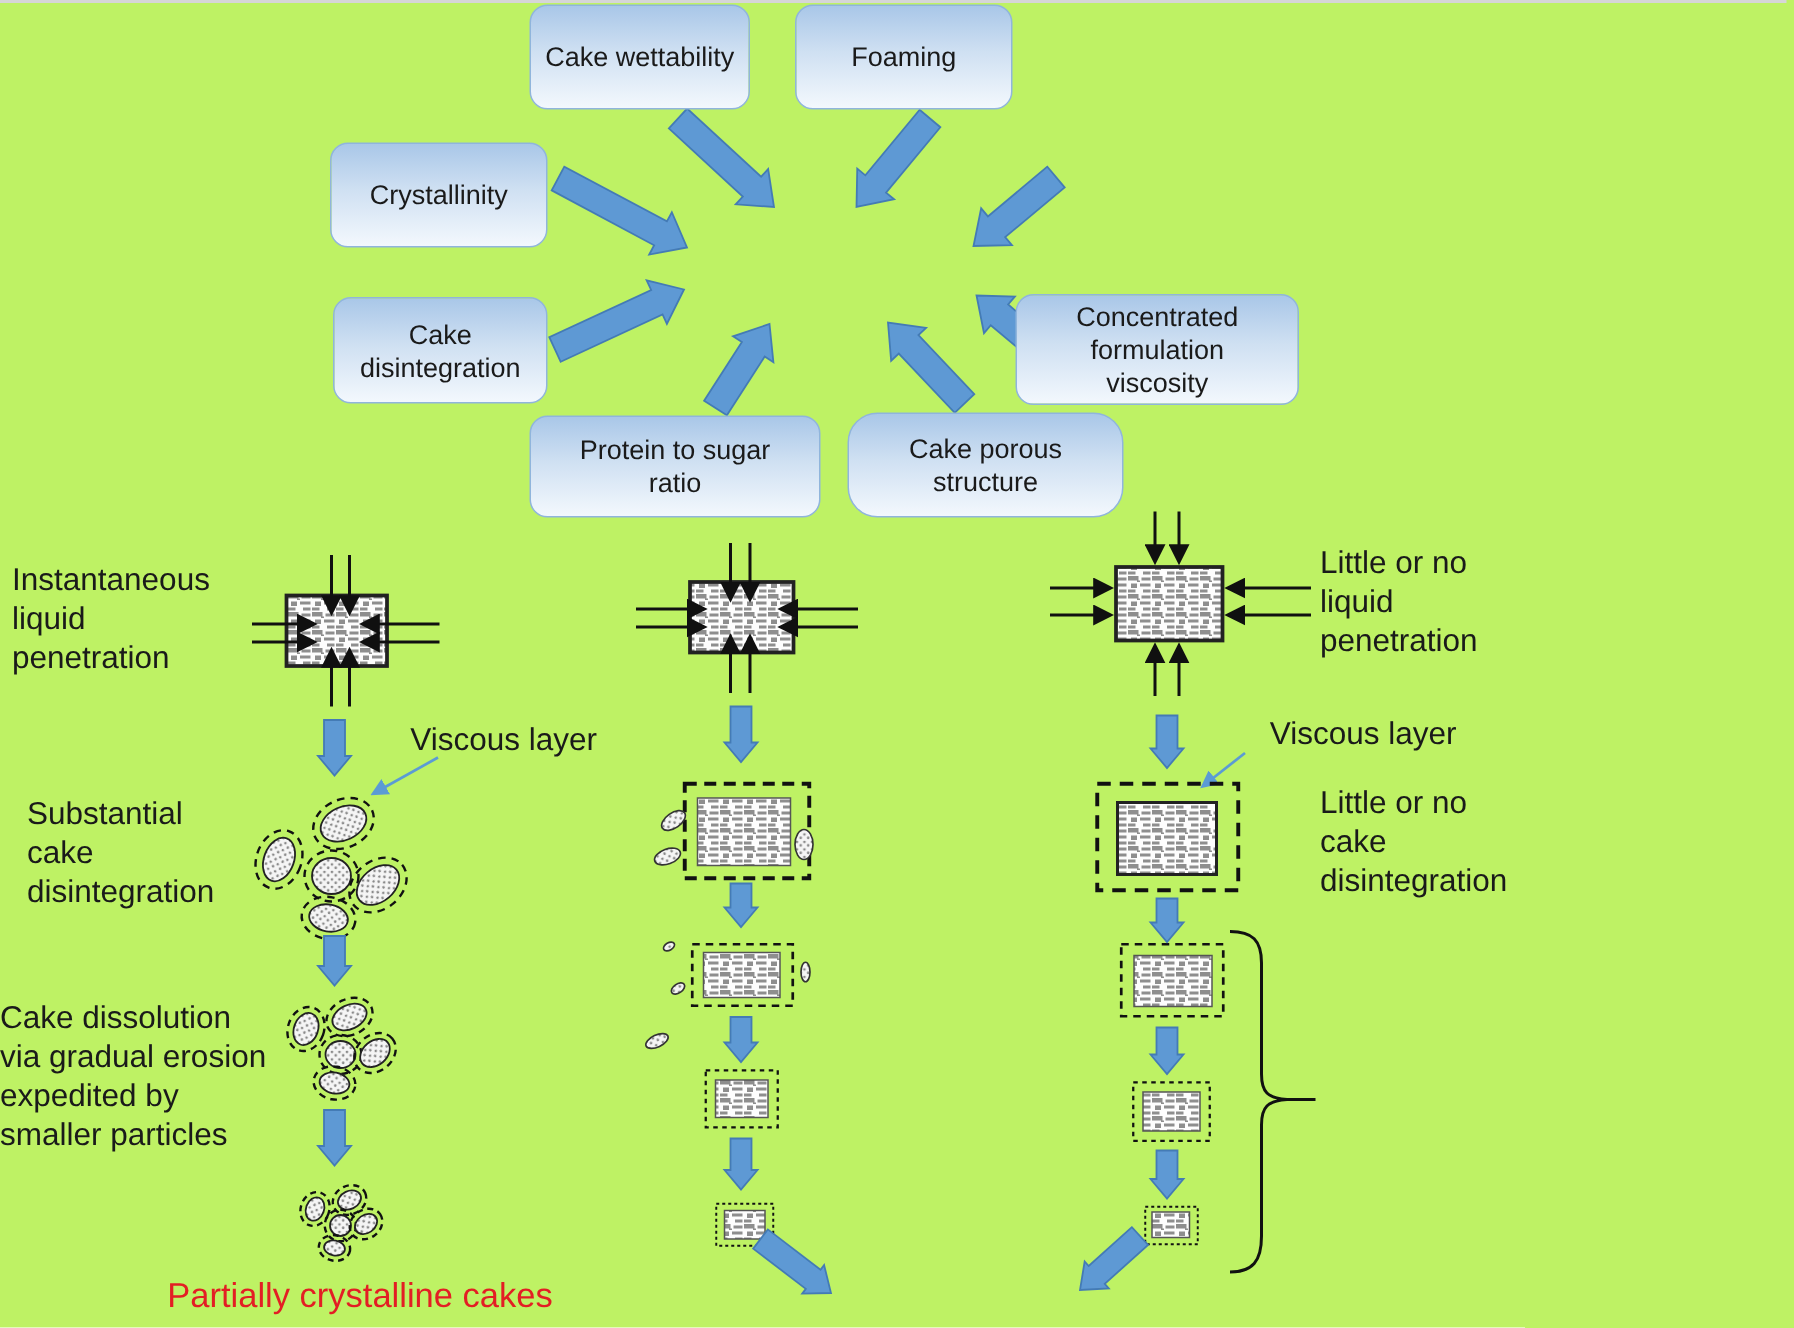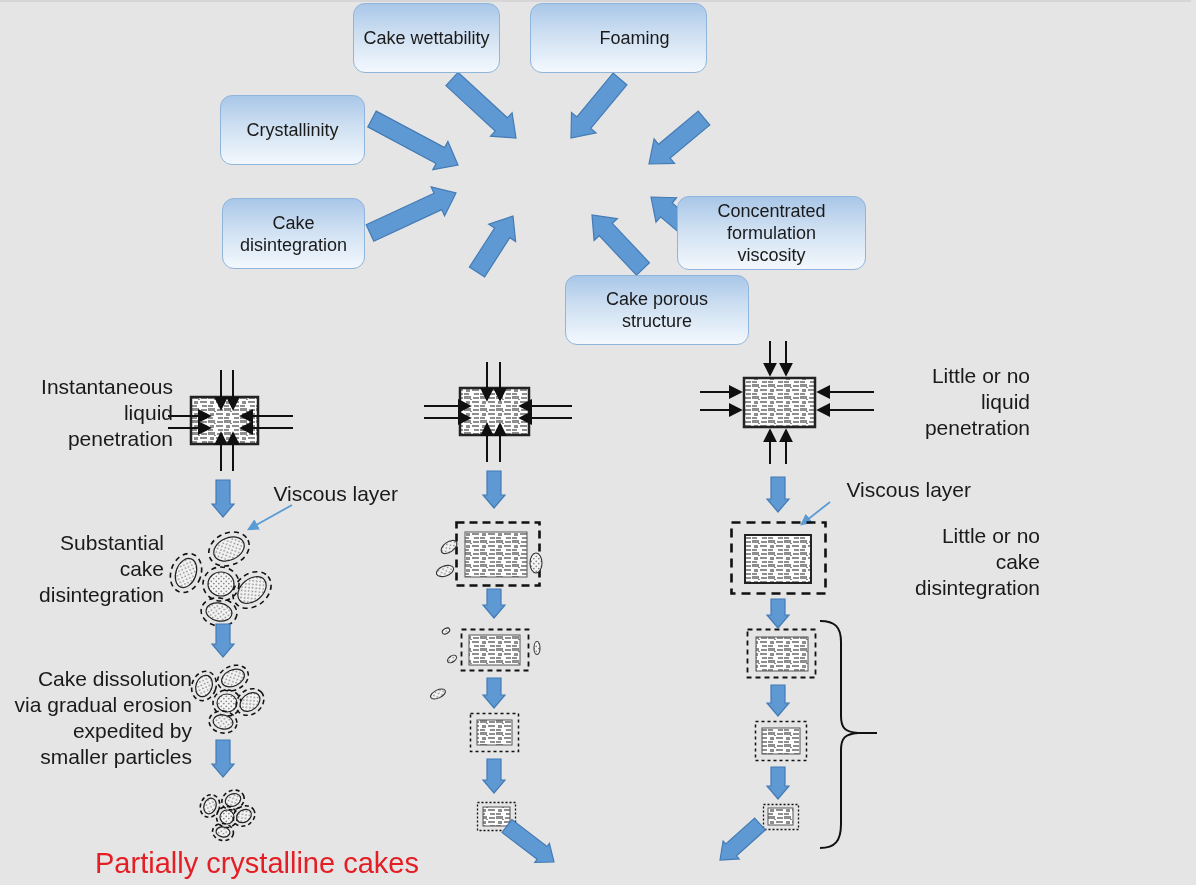--- a/index.html
+++ b/index.html
@@ -2,38 +2,38 @@
 <html style="--box-top: #a9c7e8; --box-bot: #f3f8fd; --box-border: #90b5dc; --arrow-fill: #5e99d4; --arrow-stroke: #447bb5; --outcome: #e31e24; --pointer: #5b9bd5;"><head>
 <meta charset="utf-8">
 <style>
   :root{
     --box-top:#a9c7e8; --box-bot:#f3f8fd; --box-border:#90b5dc;
     --arrow-fill:#5e99d4; --arrow-stroke:#447bb5;
     --outcome:#e31e24; --pointer:#5b9bd5;
   }
   html,body{margin:0;padding:0;background:#fff;}
   #stage{
-    position:relative;width:1196px;height:885px;background:#e5e5e5;overflow:hidden;
+    position:relative;width:1196px;height:885px;background:#bef264;overflow:hidden;
     font-family:"Liberation Sans","DejaVu Sans",sans-serif;color:#1a1a1a;
   }
   #top-rule{position:absolute;left:0;top:0;width:1191px;height:2px;background:#d6d6d6;}
   #art{position:absolute;left:0;top:0;width:1196px;height:885px;z-index:1;}
   .factor{
     position:absolute;z-index:2;border-radius:12px;
     border:1px solid var(--box-border);
     background:linear-gradient(180deg,var(--box-top) 0%,#cfe0f2 45%,var(--box-bot) 100%);
     display:flex;align-items:center;justify-content:center;text-align:center;
     font-size:18px;line-height:22px;white-space:pre-line;
   }
   .lbl{
-    position:absolute;z-index:2;text-align:right;white-space:pre-line;
+    position:absolute;z-index:2;text-align:left;white-space:pre-line;
     font-size:21px;line-height:26px;color:#1a1a1a;
   }
   .lbl.left-align{text-align:right;}
-  .outcome{position:absolute;z-index:2;text-align:center;font-size:29px;line-height:28px;color:var(--outcome);white-space:nowrap;}
+  .outcome{position:absolute;z-index:2;text-align:center;font-size:23px;line-height:28px;color:var(--outcome);white-space:nowrap;}
   .block-arrow{fill:var(--arrow-fill);stroke:var(--arrow-stroke);stroke-width:1.2;}
   .pen{stroke:#101010;stroke-width:2;fill:none;}
   .vpointer{stroke:var(--pointer);stroke-width:1.8;fill:none;}
   .cake-border{stroke:#222;stroke-width:2.5;}
   .dash-outline{fill:none;stroke:#111;}
   .inner-cake{stroke:#555;stroke-width:1;}
   .brace{fill:none;stroke:#111;stroke-width:2;}
 </style>
 </head>
 <body>
@@ -197,28 +197,30 @@
         <polygon points="502.1,832.4 537.2,859.2 534.8,862.4 554.0,862.0 549.4,843.4 547.0,846.5 511.9,819.6" class="block-arrow"></polygon>
         <polygon points="771.0,477.0 771.0,499.0 767.0,499.0 778.0,512.0 789.0,499.0 785.0,499.0 785.0,477.0" class="block-arrow"></polygon>
         <polygon points="771.0,599.0 771.0,615.0 767.0,615.0 778.0,628.0 789.0,615.0 785.0,615.0 785.0,599.0" class="block-arrow"></polygon>
         <polygon points="771.0,685.0 771.0,703.0 767.0,703.0 778.0,716.0 789.0,703.0 785.0,703.0 785.0,685.0" class="block-arrow"></polygon>
         <polygon points="771.0,767.0 771.0,786.0 767.0,786.0 778.0,799.0 789.0,786.0 785.0,786.0 785.0,767.0" class="block-arrow"></polygon>
         <polygon points="754.6,818.1 725.8,844.0 723.1,841.0 720.0,860.0 739.2,858.9 736.5,855.9 765.4,829.9" class="block-arrow"></polygon>
       </g>
   </svg>
 
   <div class="factor" style="left:353px;top:3px;width:145px;height:68px;"><span>Cake wettability</span></div>
-  <div class="factor" style="left:530px;top:3px;width:143px;height:68px;padding-left:32px;"><span>Foaming</span></div>
+  <div class="factor" style="left:530px;top:3px;width:143px;height:68px;"><span>Foaming</span></div>
   <div class="factor" style="left:220px;top:95px;width:143px;height:68px;"><span>Crystallinity</span></div>
   <div class="factor" style="left:222px;top:198px;width:141px;height:69px;"><span>Cake
 disintegration</span></div>
   <div class="factor" style="left:677px;top:196px;width:187px;height:72px;"><span>Concentrated
 formulation
 viscosity</span></div>
-  <div class="factor" style="left:565px;top:275px;width:182px;height:68px;"><span>Cake porous
+  <div class="factor" style="left:353px;top:277px;width:192px;height:66px;"><span>Protein to sugar
+ratio</span></div>
+  <div class="factor" style="left:565px;top:275px;width:182px;height:68px;border-radius:20px;"><span>Cake porous
 structure</span></div>
 
   <div class="lbl" style="left:8px;top:374px;width:165px;">Instantaneous
 liquid
 penetration</div>
   <div class="lbl left-align" style="left:253px;top:481px;width:145px;">Viscous layer</div>
   <div class="lbl" style="left:18px;top:530px;width:146px;">Substantial
 cake
 disintegration</div>
   <div class="lbl" style="left:0px;top:666px;width:192px;">Cake dissolution

